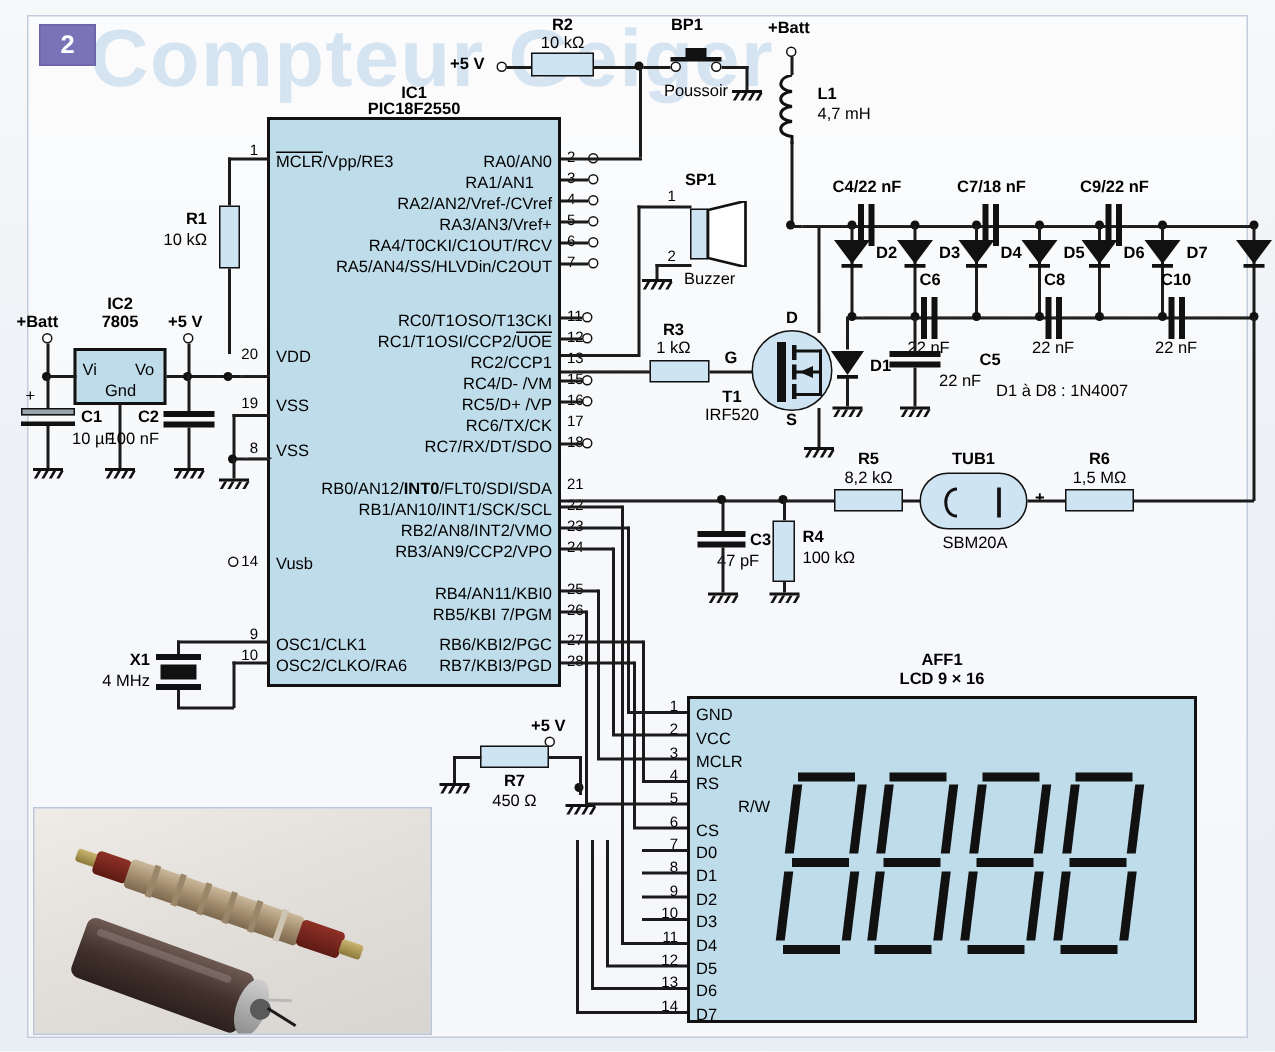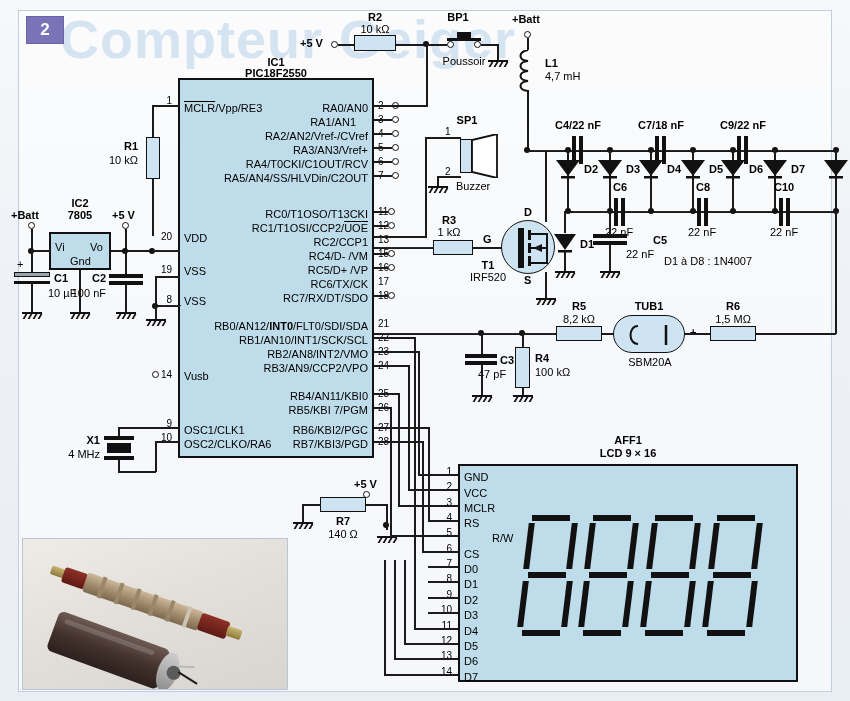--- a/index.html
+++ b/index.html
@@ -580,21 +580,21 @@
   <div class="res" style="left:710px;top:326px;width:46px;height:15px;"></div>
   <div class="lbl c b" style="left:708px;top:300px;width:50px;">R6</div>
   <div class="lbl c" style="left:704px;top:313px;width:58px;">1,5 MΩ</div>
   <div class="wire wh" style="left:756px;top:333px;width:80px;"></div>
   <div class="wire wv" style="left:835px;top:211px;height:123px;"></div>
 
   <div class="lbl b" style="left:354px;top:478px;">+5 V</div>
   <div class="node" style="left:363px;top:491px;"></div>
   <div class="res" style="left:320px;top:497px;width:46px;height:15px;"></div>
   <div class="lbl c b" style="left:318px;top:515px;width:50px;">R7</div>
-  <div class="lbl c" style="left:316px;top:528px;width:54px;">140 Ω</div>
+  <div class="lbl c" style="left:316px;top:528px;width:54px;">450 Ω</div>
   <div class="wire wh" style="left:302px;top:504px;width:19px;"></div>
   <div class="wire wv" style="left:302px;top:504px;height:18px;"></div>
   <div class="gnd" style="left:293px;top:522px;">
     <i style="left:0;top:0;width:20px;height:2px;"></i>
     <i style="left:2px;top:2px;width:2px;height:5px;transform:skewX(-30deg);"></i>
     <i style="left:7px;top:2px;width:2px;height:5px;transform:skewX(-30deg);"></i>
     <i style="left:12px;top:2px;width:2px;height:5px;transform:skewX(-30deg);"></i>
     <i style="left:17px;top:2px;width:2px;height:5px;transform:skewX(-30deg);"></i>
   </div>
   <div class="wire wh" style="left:366px;top:504px;width:20px;"></div>

